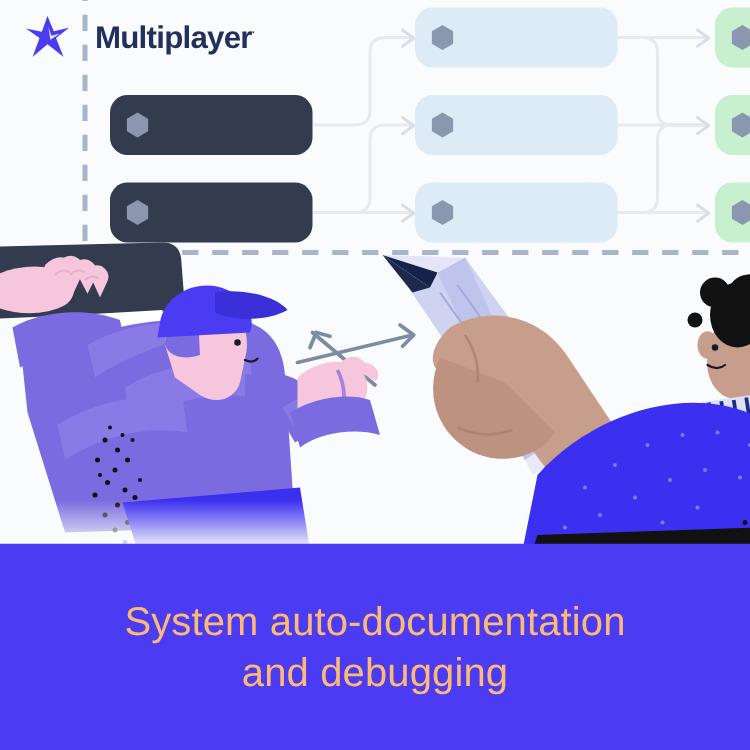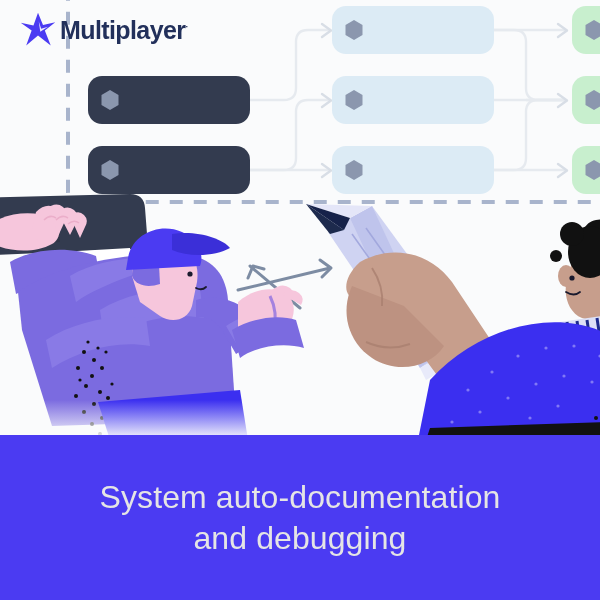--- a/index.html
+++ b/index.html
@@ -8,39 +8,39 @@
     font-family:"Liberation Sans", sans-serif;
     background:#FAFBFC;
   }
   .card{position:relative;width:600px;height:600px;overflow:hidden;background:#FAFBFC;}
 
   
   .diagram{position:absolute;left:0;top:0;width:600px;height:440px;overflow:hidden;background:#FAFBFC;}
   .diagram-svg{position:absolute;left:0;top:0;}
 
   
-  .brand{position:absolute;left:18px;top:10px;display:flex;align-items:center;gap:2px;}
+  .brand{position:absolute;left:18px;top:10px;display:flex;align-items:center;gap:18px;}
   .brand-mark{width:40px;height:40px;display:block;}
   .brand-name{
     font-size:25px;font-weight:bold;color:#22305B;letter-spacing:-0.6px;
     font-family:"Liberation Sans", sans-serif;line-height:1;position:relative;
   }
   .brand-tm{font-size:9px;vertical-align:super;font-weight:bold;color:#22305B;}
 
   
   .illus{position:absolute;left:0;top:190px;width:600px;height:250px;}
   .illus-svg{display:block;}
 
   
   .banner{
     position:absolute;left:0;bottom:0;width:600px;height:165px;
     background:#4B3BF2;display:flex;align-items:center;justify-content:center;
   }
   .banner-text{
-    color:#e5e5e5;font-size:32px;line-height:1.28;text-align:center;
+    color:#fdba74;font-size:32px;line-height:1.28;text-align:center;
     font-family:"Liberation Sans", sans-serif;font-weight:normal;
     letter-spacing:0.1px;padding:0 30px;white-space:pre-line;
   }
 </style>
 </head>
 <body>
 
 <div class="card">
 
   <div class="diagram">

